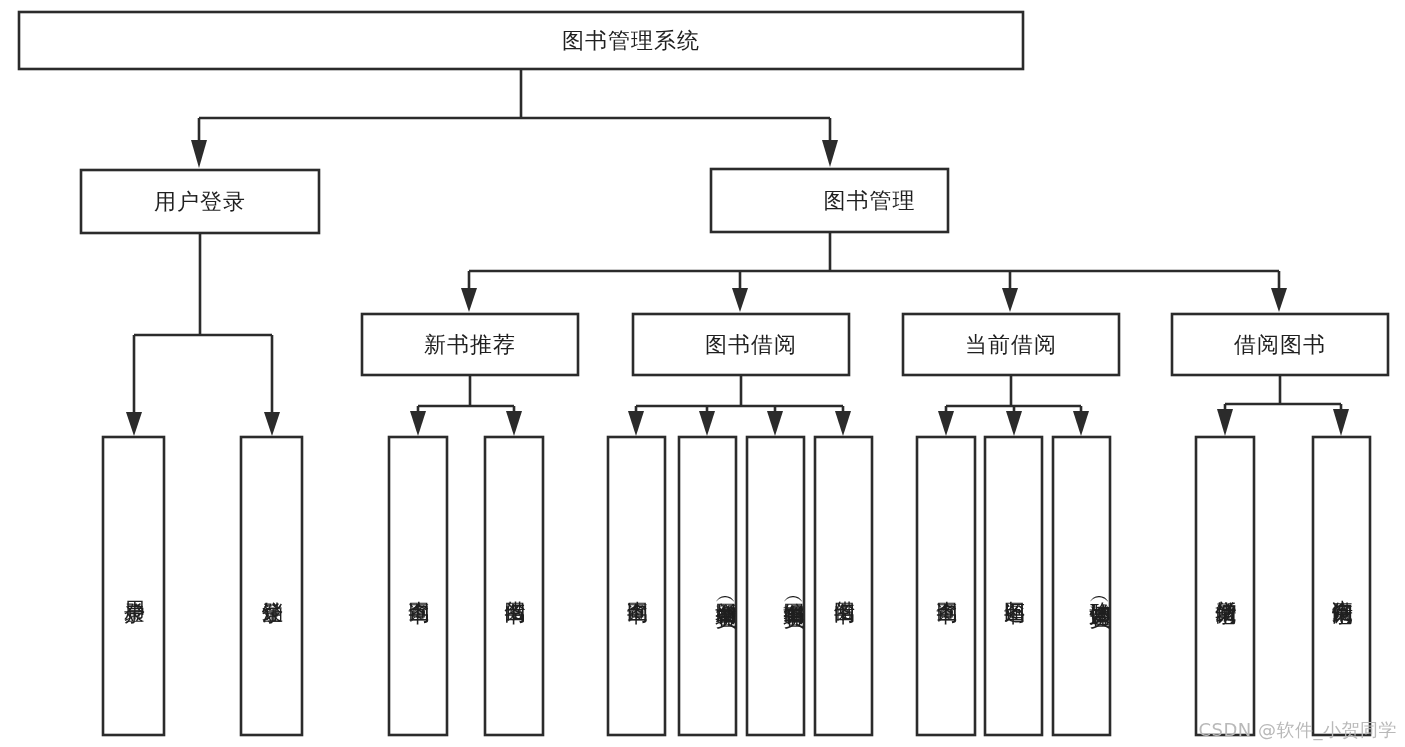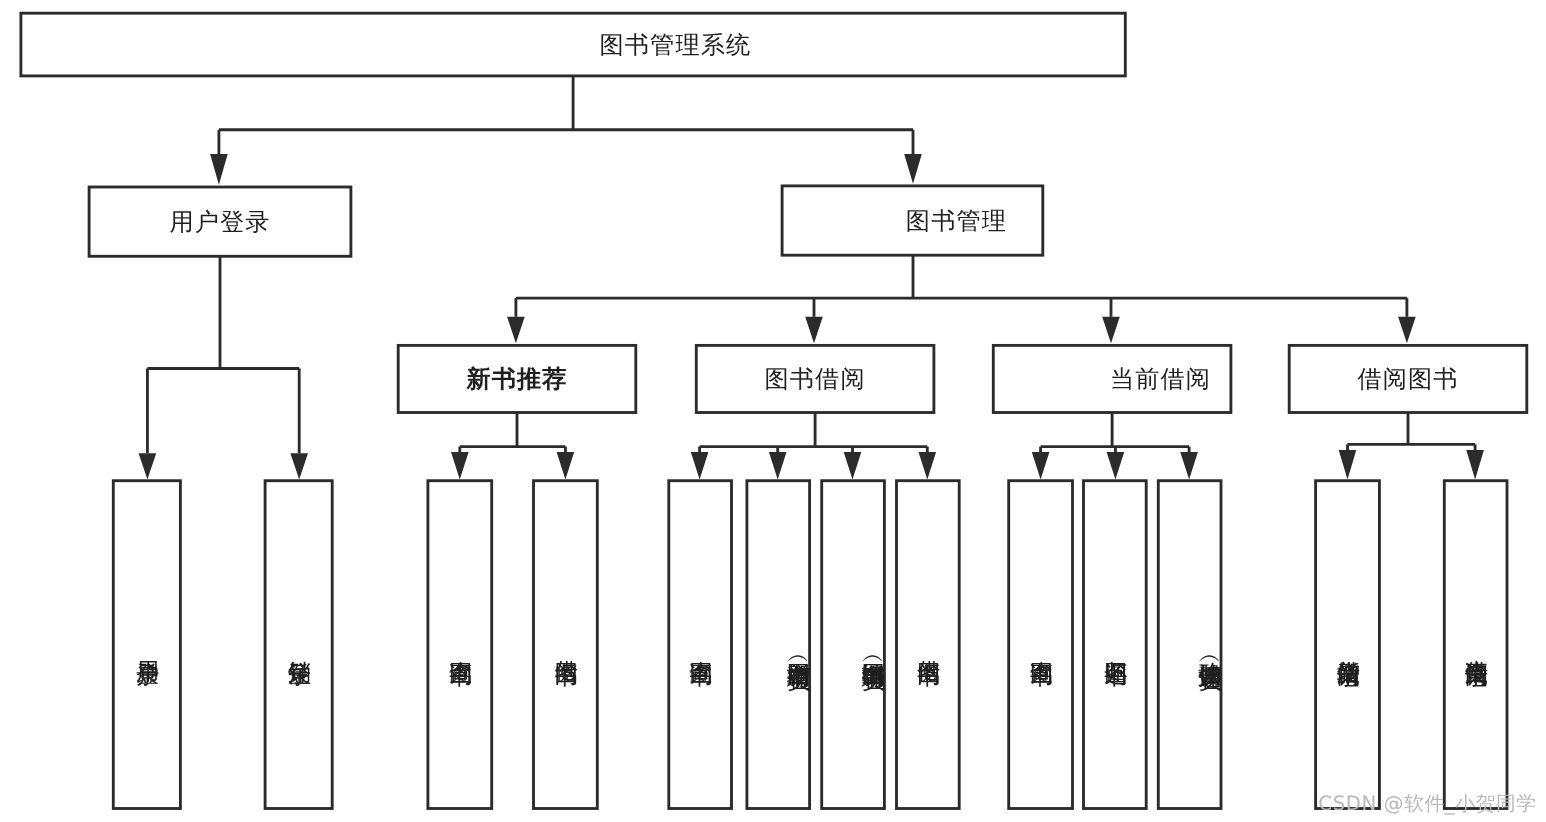--- a/index.html
+++ b/index.html
@@ -186,28 +186,28 @@
     <rect class="node-box" x="679" y="437" width="57" height="298"></rect>
     <rect class="node-box" x="747" y="437" width="57" height="298"></rect>
     <rect class="node-box" x="815" y="437" width="57" height="298"></rect>
     <rect class="node-box" x="917" y="437" width="58" height="298"></rect>
     <rect class="node-box" x="985" y="437" width="57" height="298"></rect>
     <rect class="node-box" x="1053" y="437" width="57" height="298"></rect>
     <rect class="node-box" x="1196" y="437" width="58" height="298"></rect>
     <rect class="node-box" x="1313" y="437" width="57" height="298"></rect>
   </svg>
 
-  <div class="hlabel-wrap" style="left:8px; top:12px; width:1212px; height:57px;">图书管理系统</div>
+  <div class="hlabel-wrap" style="left:25px; top:12px; width:1212px; height:57px;">图书管理系统</div>
 
   <div class="hlabel-wrap" style="left:81px; top:170px; width:238px; height:63px;">用户登录</div>
   <div class="hlabel-wrap" style="left:711px; top:169px; width:237px; height:63px;margin-left:40px;">图书管理</div>
 
-  <div class="hlabel-wrap" style="left:362px; top:314px; width:216px; height:61px;font-weight:bold;">新书推荐</div>
-  <div class="hlabel-wrap" style="left:633px; top:314px; width:216px; height:61px;">图书借阅</div>
-  <div class="hlabel-wrap" style="left:903px; top:314px; width:216px; height:61px;padding-left:44px;">当前借阅</div>
+  <div class="hlabel-wrap" style="left:362px; top:314px; width:216px; height:61px;">新书推荐</div>
+  <div class="hlabel-wrap" style="left:633px; top:314px; width:216px; height:61px;padding-left:10px;">图书借阅</div>
+  <div class="hlabel-wrap" style="left:903px; top:314px; width:216px; height:61px;">当前借阅</div>
   <div class="hlabel-wrap" style="left:1172px; top:314px; width:216px; height:61px;">借阅图书</div>
 
   <div class="vlabel-wrap" style="left:103px; top:437px; width:61px; height:298px;">用户登录</div>
   <div class="vlabel-wrap" style="left:241px; top:437px; width:61px; height:298px;">注销登录</div>
   <div class="vlabel-wrap" style="left:389px; top:437px; width:58px; height:298px;">查询图书</div>
   <div class="vlabel-wrap" style="left:485px; top:437px; width:58px; height:298px;">借阅图书</div>
   <div class="vlabel-wrap" style="left:608px; top:437px; width:57px; height:298px;">查询图书</div>
   <div class="vlabel-wrap" style="left:679px; top:437px; width:57px; height:298px; align-items:flex-start; padding-top:6px; box-sizing:border-box;">新增图书（管理员）</div>
   <div class="vlabel-wrap" style="left:747px; top:437px; width:57px; height:298px; align-items:flex-start; padding-top:6px; box-sizing:border-box;">编辑图书（管理员）</div>
   <div class="vlabel-wrap" style="left:815px; top:437px; width:57px; height:298px;">借阅图书</div>

